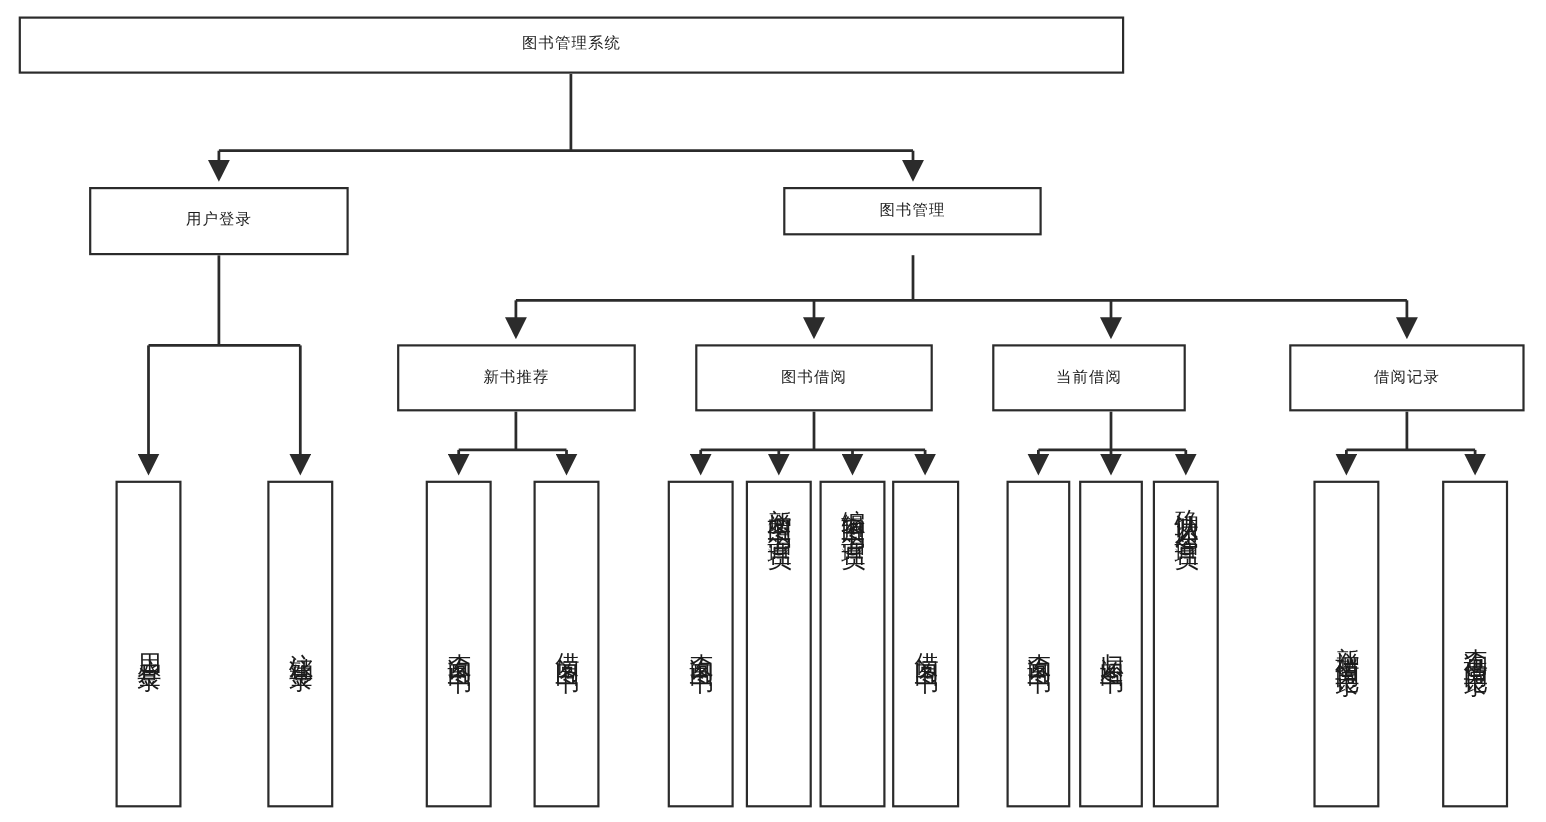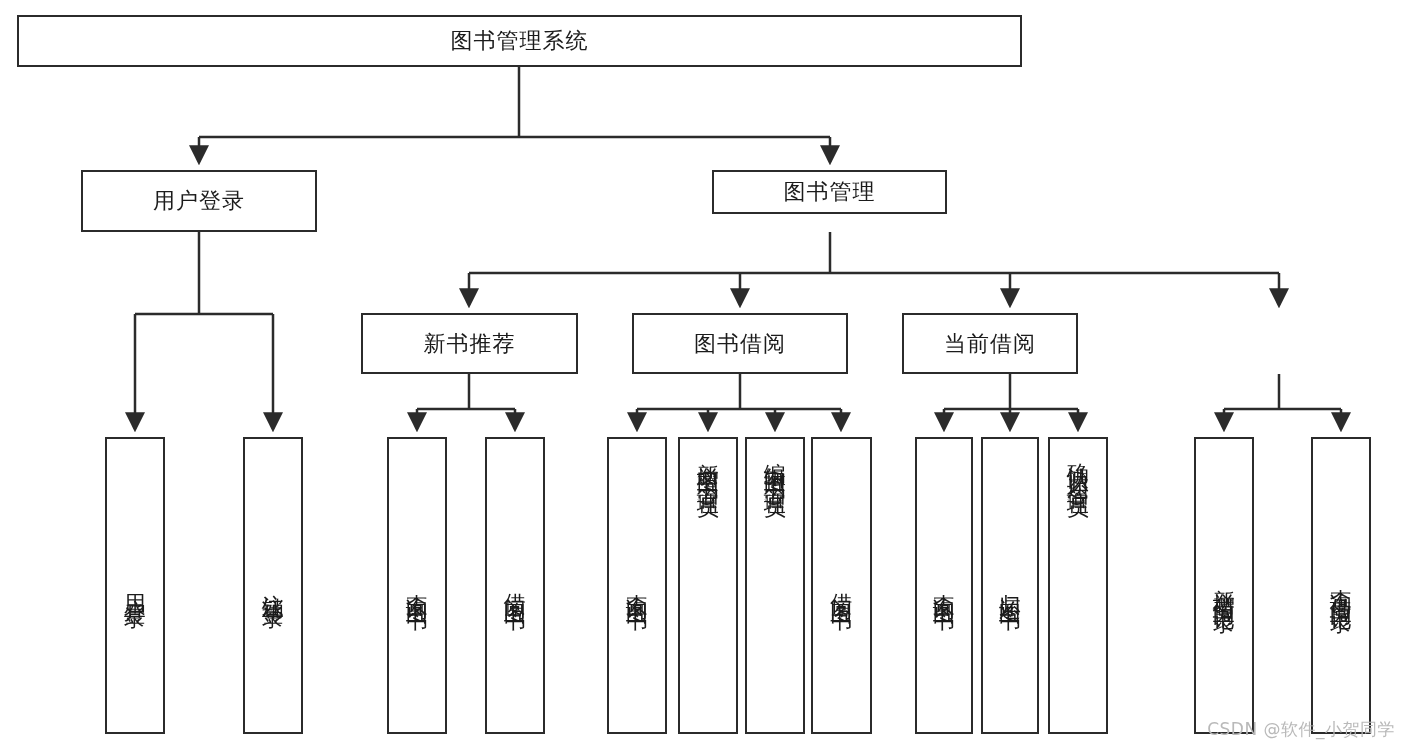--- a/index.html
+++ b/index.html
@@ -28,21 +28,21 @@
     position: absolute;
     box-sizing: border-box;
     border: 2.5px solid #2b2b2b;
     background: #ffffff;
     display: flex;
     align-items: center;
     justify-content: center;
   }
   .node-label {
     color: #1b1b1b;
-    font-size: 22px;
+    font-size: 14px;
     line-height: 1.25;
     letter-spacing: 1px;
     white-space: nowrap;
     user-select: none;
   }
   .node-box.vertical {
     align-items: flex-start;
     justify-content: center;
     padding-top: 6px;
   }
@@ -137,20 +137,23 @@
 
   <div class="node-box" style="left:632px; top:313px; width:216px; height:61px;">
     <span class="node-label">图书借阅</span>
   </div>
   <div class="node-box" style="left:361px; top:313px; width:217px; height:61px;">
     <span class="node-label">新书推荐</span>
   </div>
   <div class="node-box" style="left:902px; top:313px; width:176px; height:61px;">
     <span class="node-label">当前借阅</span>
   </div>
+  <div class="node-box" style="left:1172px; top:313px; width:214px; height:61px;">
+    <span class="node-label">借阅记录</span>
+  </div>
 
   <div class="node-box vertical center-v" style="left:105px; top:437px; width:60px; height:297px;">
     <span class="node-label">用户登录</span>
   </div>
   <div class="node-box vertical center-v" style="left:243px; top:437px; width:60px; height:297px;">
     <span class="node-label">注销登录</span>
   </div>
 
   <div class="node-box vertical center-v" style="left:387px; top:437px; width:60px; height:297px;">
     <span class="node-label">查询图书</span>
@@ -182,15 +185,14 @@
     <span class="node-label">确认归还（管理员）</span>
   </div>
 
   <div class="node-box vertical center-v" style="left:1194px; top:437px; width:60px; height:297px;">
     <span class="node-label">新增借阅记录</span>
   </div>
   <div class="node-box vertical center-v" style="left:1311px; top:437px; width:60px; height:297px;">
     <span class="node-label">查询借阅记录</span>
   </div>
 
-  <div class="watermark">CSDN @软件_小贺同学</div>
 
 </div>
 
 </body></html>

